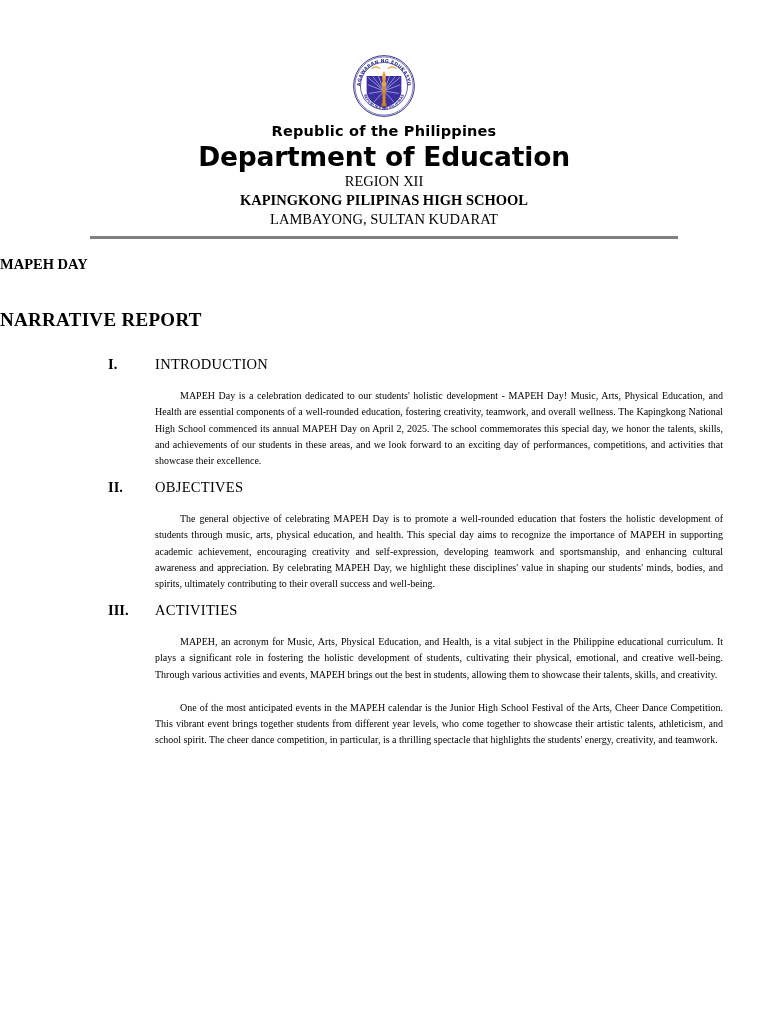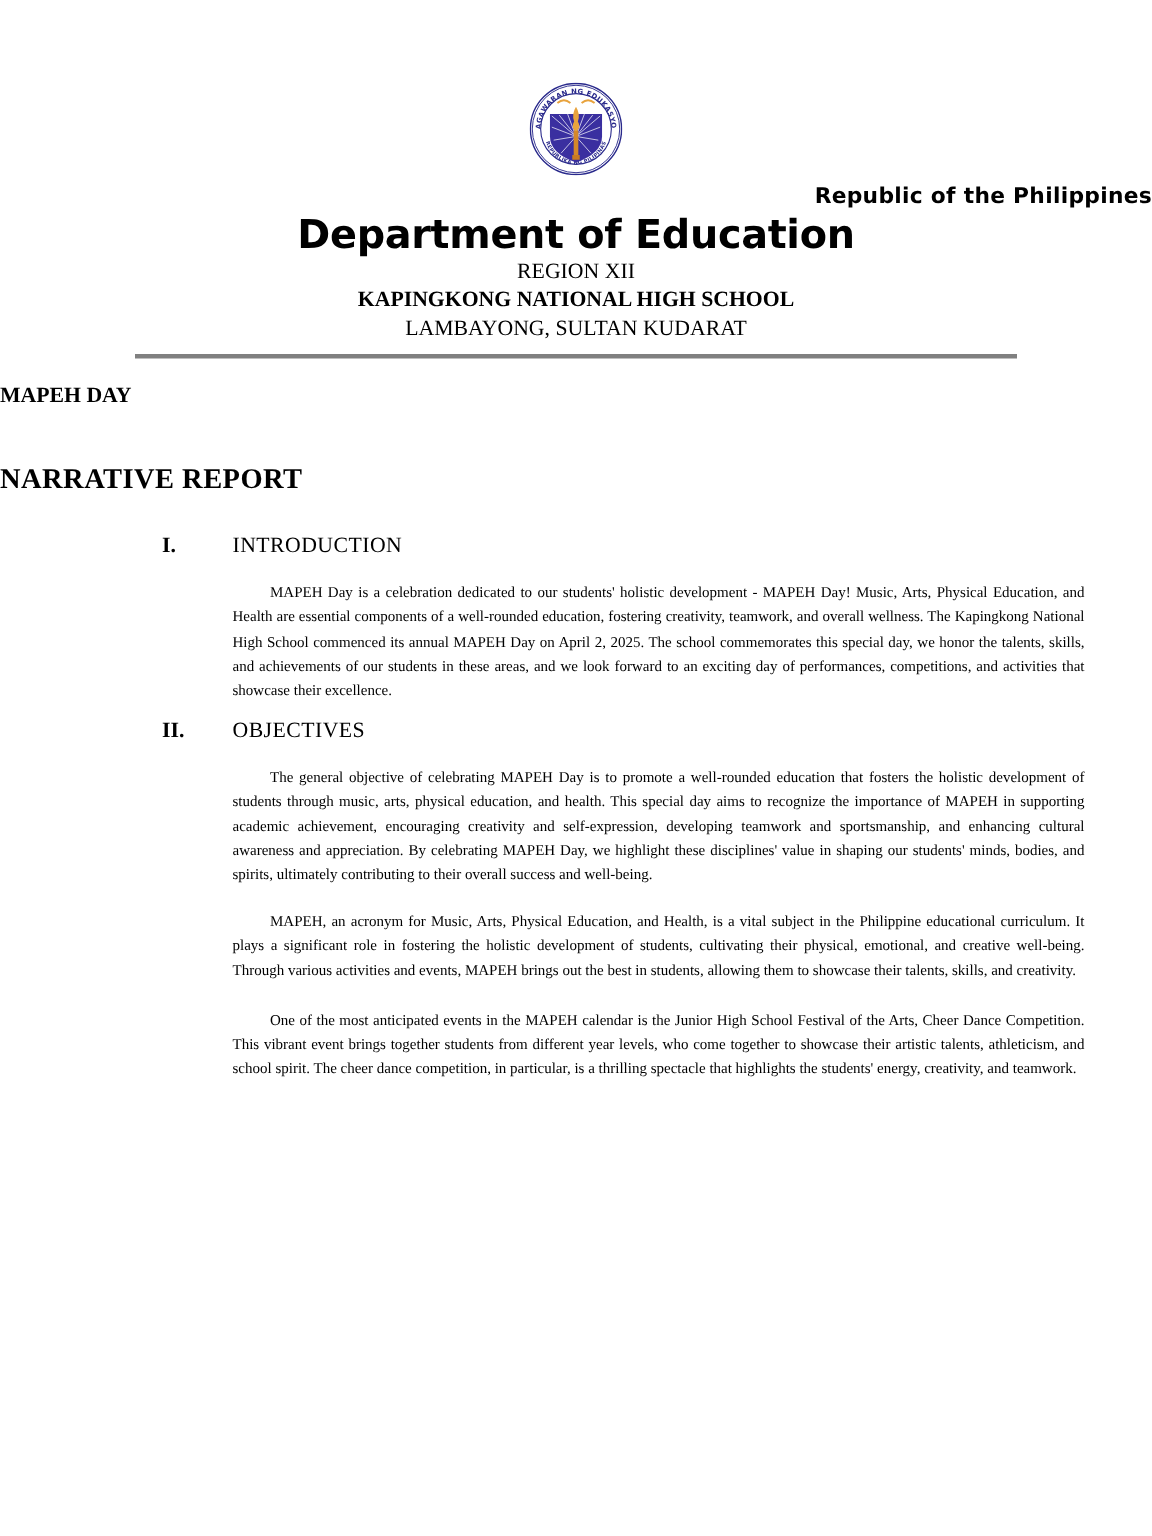--- a/index.html
+++ b/index.html
@@ -45,21 +45,20 @@
   }
 
   .lh-republic {
     font-family: "DejaVu Sans", sans-serif;
     font-weight: bold;
     font-size: 14.5px;
     letter-spacing: 0.2px;
     line-height: 1.25;
     margin-top: 2px;
     color: #000;
-    text-align: right;
   }
 
   .lh-deped {
     font-family: "DejaVu Sans", sans-serif;
     font-weight: bold;
     font-size: 26.5px;
     letter-spacing: -0.2px;
     line-height: 1.18;
     margin-top: 1px;
     color: #000;
@@ -204,21 +203,21 @@
         <path d="M46 78 h8 v5 h-8 z" fill="#c97a22"></path>
 
         <path d="M30 22 Q37 16 44 22" fill="none" stroke="#e8a33d" stroke-width="2"></path>
         <path d="M56 22 Q63 16 70 22" fill="none" stroke="#e8a33d" stroke-width="2"></path>
       </svg>
     </div>
 
     <div class="lh-republic">Republic of the Philippines</div>
     <div class="lh-deped">Department of Education</div>
     <div class="lh-line">REGION XII</div>
-    <div class="lh-line bold">KAPINGKONG NATIONAL HIGH SCHOOL</div>
+    <div class="lh-line bold">KAPINGKONG PILIPINAS HIGH SCHOOL</div>
     <div class="lh-line">LAMBAYONG, SULTAN KUDARAT</div>
 
     <div class="rule"></div>
   </div>
 
   <div class="titleblock">
     <div class="title-event">MAPEH DAY</div>
     <div class="title-report">NARRATIVE REPORT</div>
   </div>
 
@@ -234,18 +233,22 @@
 
     <div class="section">
       <div class="section-head">
         <span class="section-num">II.</span>
         <span class="section-title">OBJECTIVES</span>
       </div>
       <p class="para">The general objective of celebrating MAPEH Day is to promote a well-rounded education that fosters the holistic development of students through music, arts, physical education, and health. This special day aims to recognize the importance of MAPEH in supporting academic achievement, encouraging creativity and self-expression, developing teamwork and sportsmanship, and enhancing cultural awareness and appreciation. By celebrating MAPEH Day, we highlight these disciplines' value in shaping our students' minds, bodies, and spirits, ultimately contributing to their overall success and well-being.</p>
     </div>
 
     <div class="section">
+      <div class="section-head">
+        <span class="section-num">III.</span>
+        <span class="section-title">ACTIVITIES</span>
+      </div>
       <p class="para">MAPEH, an acronym for Music, Arts, Physical Education, and Health, is a vital subject in the Philippine educational curriculum. It plays a significant role in fostering the holistic development of students, cultivating their physical, emotional, and creative well-being. Through various activities and events, MAPEH brings out the best in students, allowing them to showcase their talents, skills, and creativity.</p>
       <p class="para">One of the most anticipated events in the MAPEH calendar is the Junior High School Festival of the Arts, Cheer Dance Competition. This vibrant event brings together students from different year levels, who come together to showcase their artistic talents, athleticism, and school spirit. The cheer dance competition, in particular, is a thrilling spectacle that highlights the students' energy, creativity, and teamwork.</p>
     </div>
 
   </div>
 </div>
 
 </body></html>

